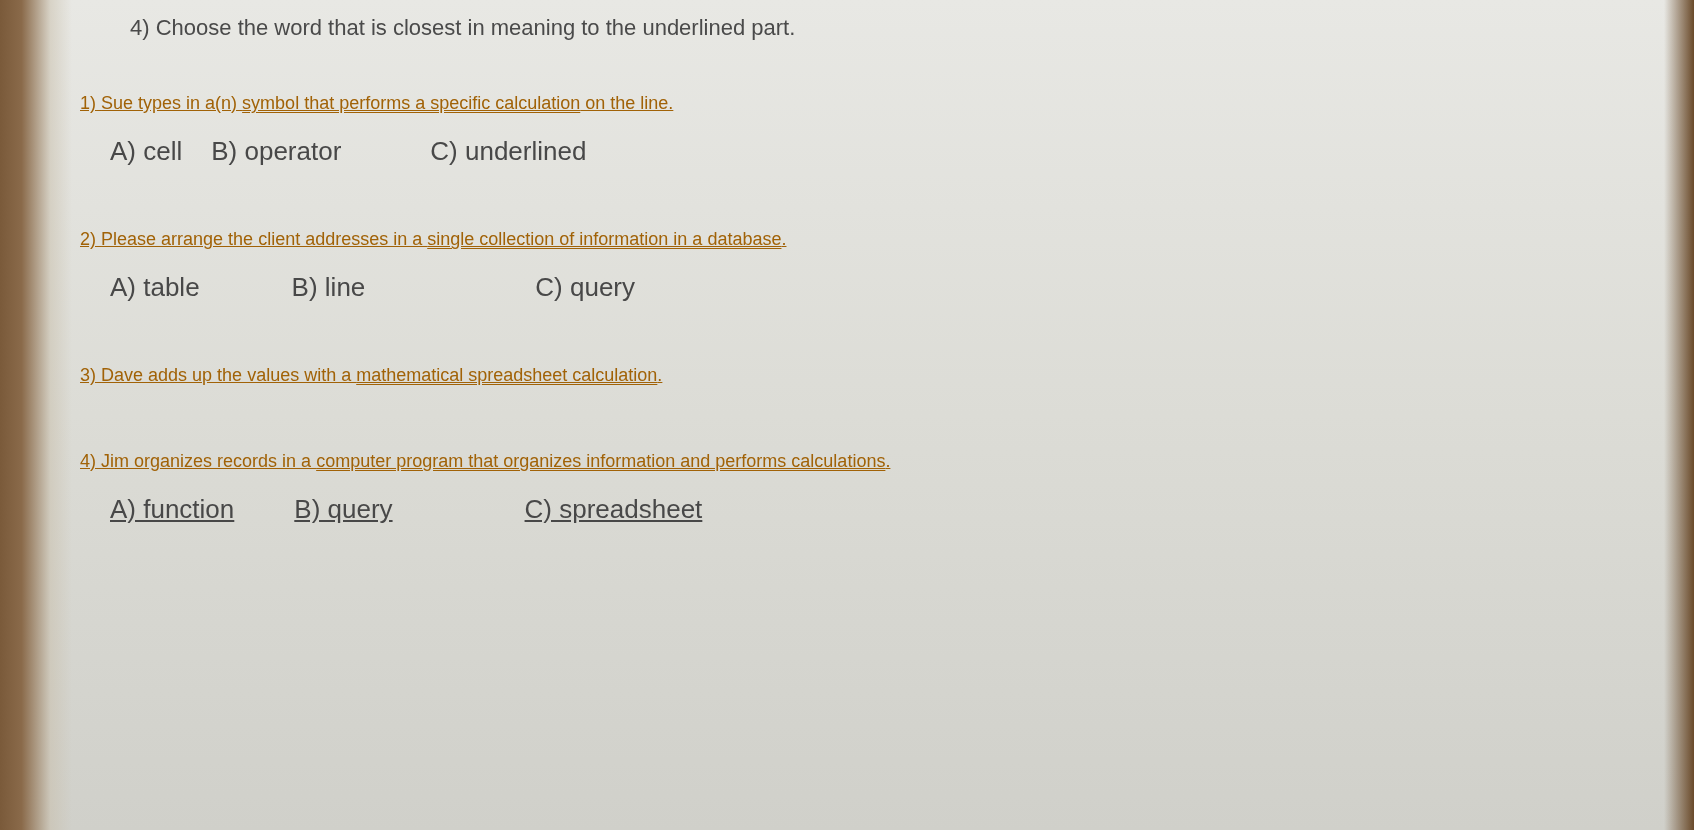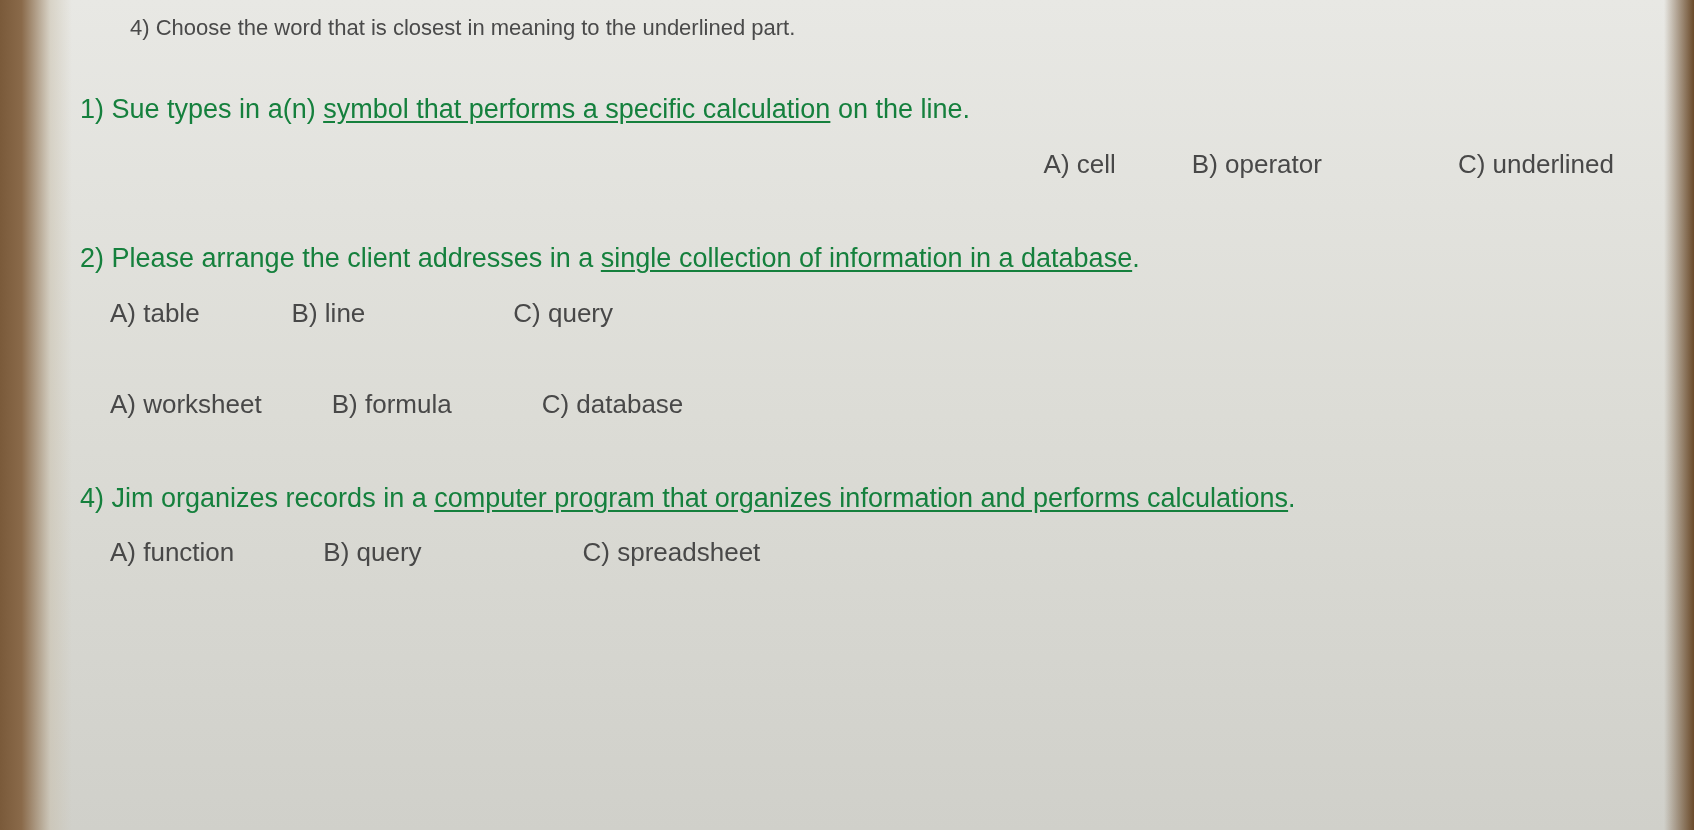--- a/index.html
+++ b/index.html
@@ -23,45 +23,46 @@
     .section-header {
       font-size: 22px;
       color: #4a4a4a;
       margin-bottom: 50px;
       margin-left: 50px;
     }
     .question-block {
       margin-bottom: 60px;
     }
     .question-text {
-      font-size: 27px;
-      color: #15803d;
+      font-size: 18px;
+      color: #a16207;
       margin-bottom: 20px;
       line-height: 1.4;
+      text-decoration: underline;
     }
     .question-text .underlined {
       text-decoration: underline;
       text-underline-offset: 3px;
     }
     .options {
       display: flex;
       gap: 70px;
       margin-left: 30px;
       font-size: 26px;
       color: #484848;
     }
     .options .option {
       white-space: nowrap;
     }
-    .q1 .options { gap: 76px; justify-content: flex-end; }
+    .q1 .options { gap: 29px; }
     .q2 .options { gap: 92px; }
     .q3 .options { gap: 70px; }
-    .q4 .options { gap: 89px; }
+    .q4 .options { gap: 60px; text-decoration: underline; }
     .opt-c1 { margin-left: 60px; }
-    .opt-c2 { margin-left: 56px; }
+    .opt-c2 { margin-left: 78px; }
     .opt-c3 { margin-left: 20px; }
     .opt-c4 { margin-left: 72px; }
     .left-edge {
       position: absolute;
       left: 0;
       top: 0;
       width: 72px;
       height: 100%;
       background: linear-gradient(to right, #7a5a3a 0%, #8a6a4a 30%, rgba(200,190,170,0.5) 70%, transparent 100%);
     }
@@ -105,24 +106,23 @@
       <span>Please arrange the client addresses in a </span><span class="underlined">single collection of information in a database</span><span>.</span>
     </div>
     <div class="options">
       <span class="option">A) table</span>
       <span class="option">B) line</span>
       <span class="option opt-c2">C) query</span>
     </div>
   </div>
 
   <div class="question-block q3">
-    <div class="options">
-      <span class="option">A) worksheet</span>
-      <span class="option">B) formula</span>
-      <span class="option opt-c3">C) database</span>
+    <div class="question-text">
+      <span>3)</span>
+      <span>Dave adds up the values with a </span><span class="underlined">mathematical spreadsheet calculation</span><span>.</span>
     </div>
   </div>
 
   <div class="question-block q4">
     <div class="question-text">
       <span>4)</span>
       <span>Jim organizes records in a </span><span class="underlined">computer program that organizes information and performs calculations</span><span>.</span>
     </div>
     <div class="options">
       <span class="option">A) function</span>

